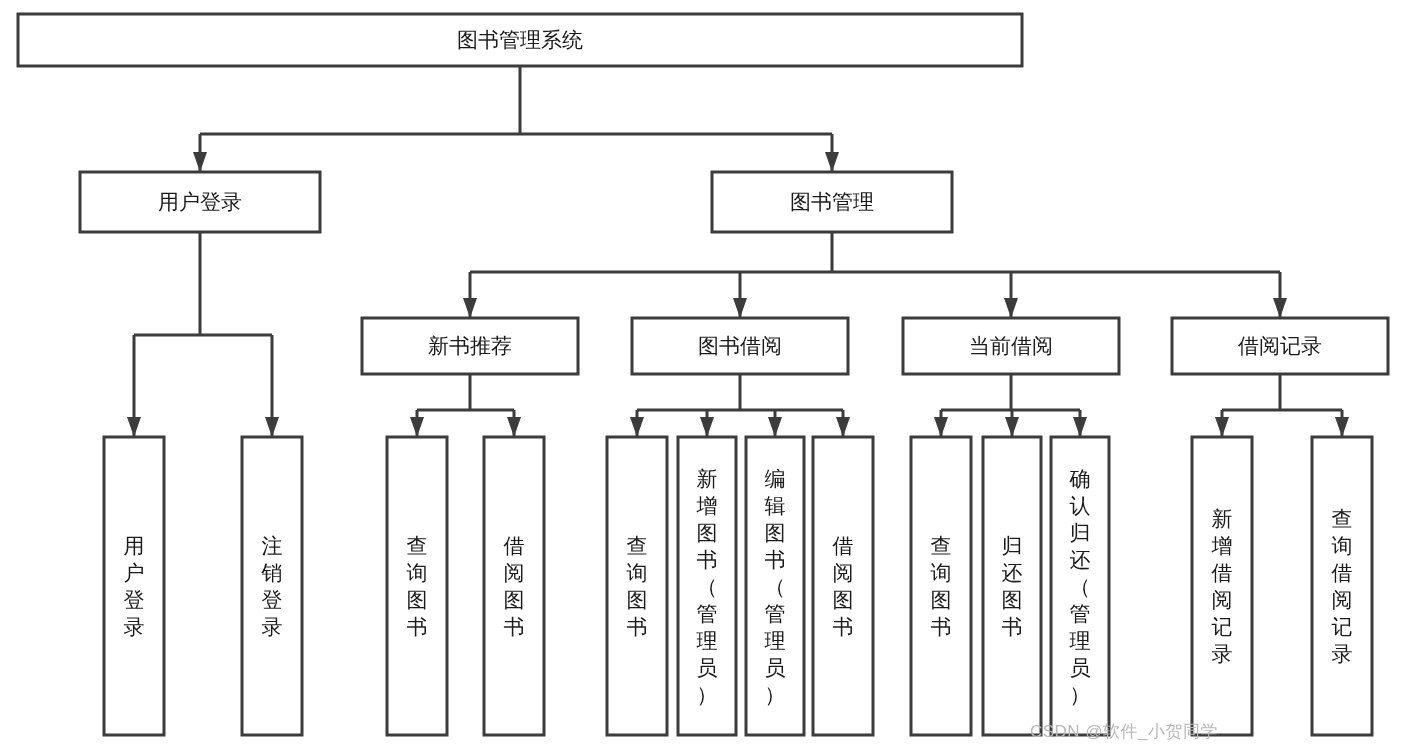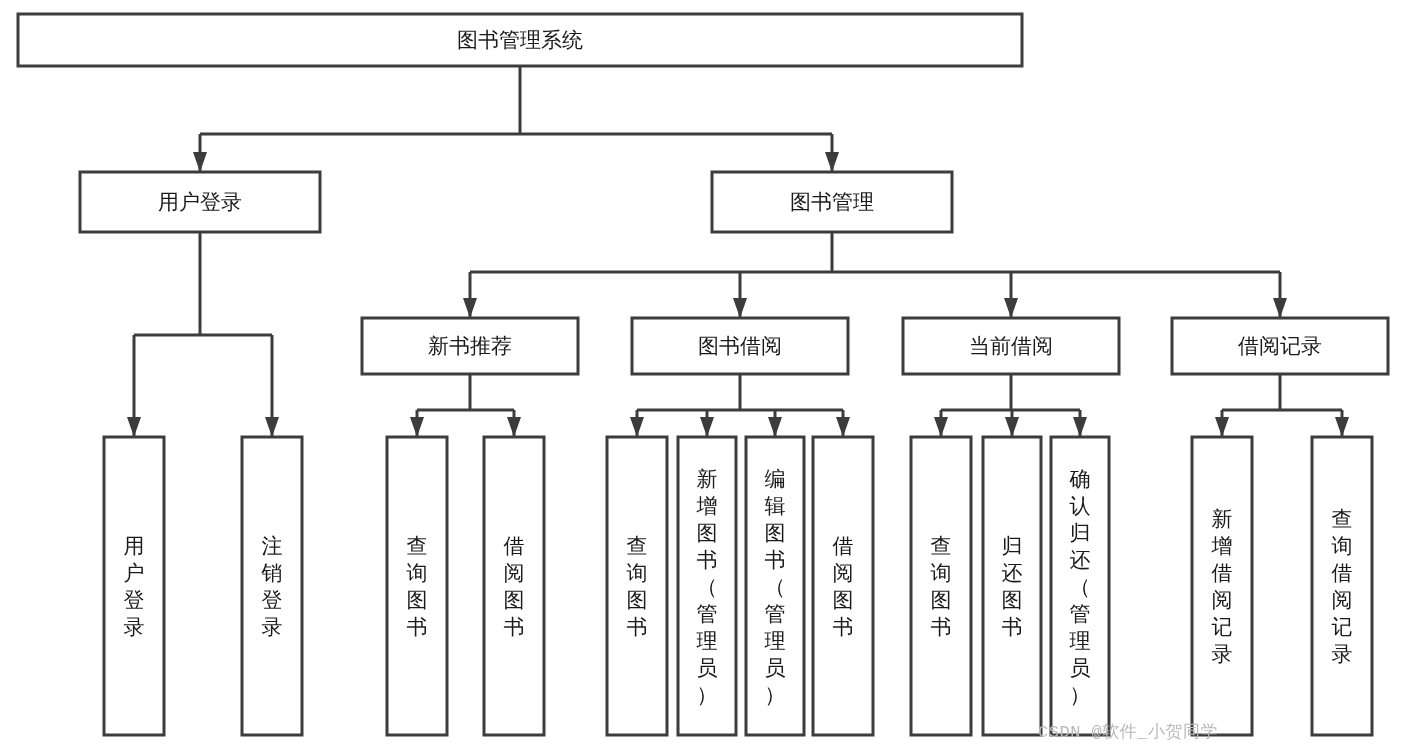--- a/index.html
+++ b/index.html
@@ -51,21 +51,21 @@
   .node-label-v-char {
     font-family: "Liberation Sans", sans-serif;
     font-size: 21px;
     fill: #1a1a1a;
     text-anchor: middle;
   }
   .watermark {
     position: absolute;
     right: 8px;
     bottom: 4px;
-    font-family: Liberation Mono, monospace;
+    font-family: Liberation Sans, sans-serif;
     font-size: 17px;
     color: #b8b8b8;
     letter-spacing: 0.5px;
     white-space: nowrap;
     user-select: none;
   }
 </style>
 </head>
 <body>
 

